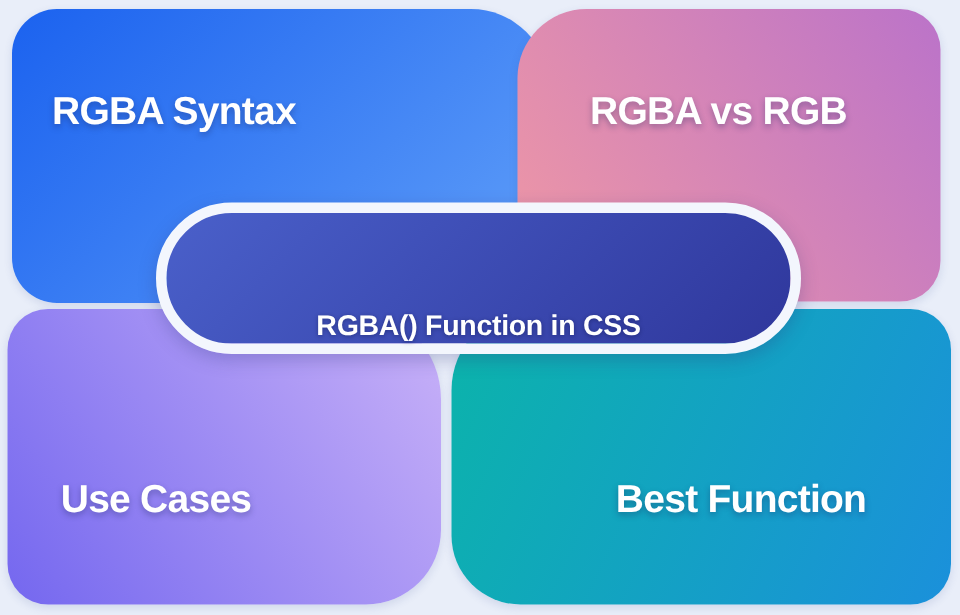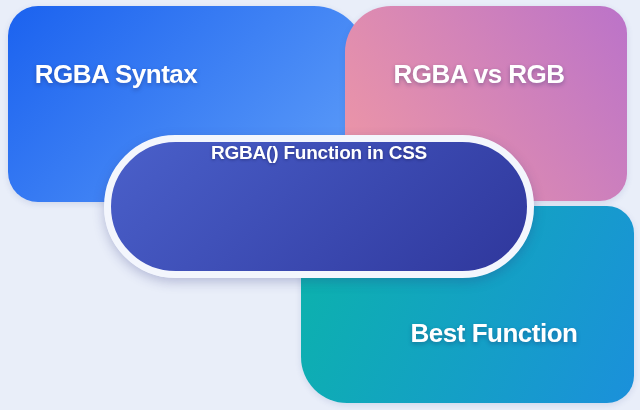--- a/index.html
+++ b/index.html
@@ -48,26 +48,26 @@
     letter-spacing: -0.5px;
     text-shadow: 0 2px 4px rgba(25, 35, 90, 0.35);
   }
   .label-top-left     { left: 108px; top: 68px;  }
   .label-top-right    { left: 134px; top: 68px;  }
   .label-bottom-left  { left: 99px;  top: 127px; }
   .label-bottom-right { left: 193px; top: 127px; }
   .center-pill {
     position: absolute;
     left: 104px; top: 135px;
-    width: 430px; height: 143px;
+    width: 430px; height: 101px;
     box-sizing: border-box;
     border: 7px solid #f3f6fd;
     border-radius: 72px;
     display: flex;
-    align-items: flex-start;
+    align-items: flex-end;
     justify-content: center;
     box-shadow: 0 4px 12px rgba(45, 55, 130, 0.28);
   }
   .pill-label {
     color: #ffffff;
     font-size: 19px;
     font-weight: bold;
     letter-spacing: -0.2px;
     white-space: nowrap;
     text-shadow: 0 1px 3px rgba(10, 15, 60, 0.4);
@@ -79,20 +79,23 @@
 <div class="canvas" id="diagram-canvas" style="background: rgb(233, 238, 249);">
 
   <div class="card card-top-left" style="background: linear-gradient(135deg, rgb(27, 98, 239), rgb(97, 160, 249));">
     <span class="node-label label-top-left">RGBA Syntax</span>
   </div>
 
   <div class="card card-top-right" style="background: linear-gradient(56deg, rgb(240, 152, 164), rgb(187, 115, 201));">
     <span class="node-label label-top-right">RGBA vs RGB</span>
   </div>
 
+  <div class="card card-bottom-left" style="background: linear-gradient(56deg, rgb(116, 103, 239), rgb(201, 178, 248));">
+    <span class="node-label label-bottom-left">Use Cases</span>
+  </div>
 
   <div class="card card-bottom-right" style="background: linear-gradient(115deg, rgb(11, 180, 170), rgb(27, 144, 219));">
     <span class="node-label label-bottom-right">Best Function</span>
   </div>
 
   <div class="center-pill" style="background: linear-gradient(135deg, rgb(74, 96, 202), rgb(47, 55, 156)); border-color: rgb(243, 246, 253);">
     <span class="pill-label">RGBA() Function in CSS</span>
   </div>
 
 </div>

